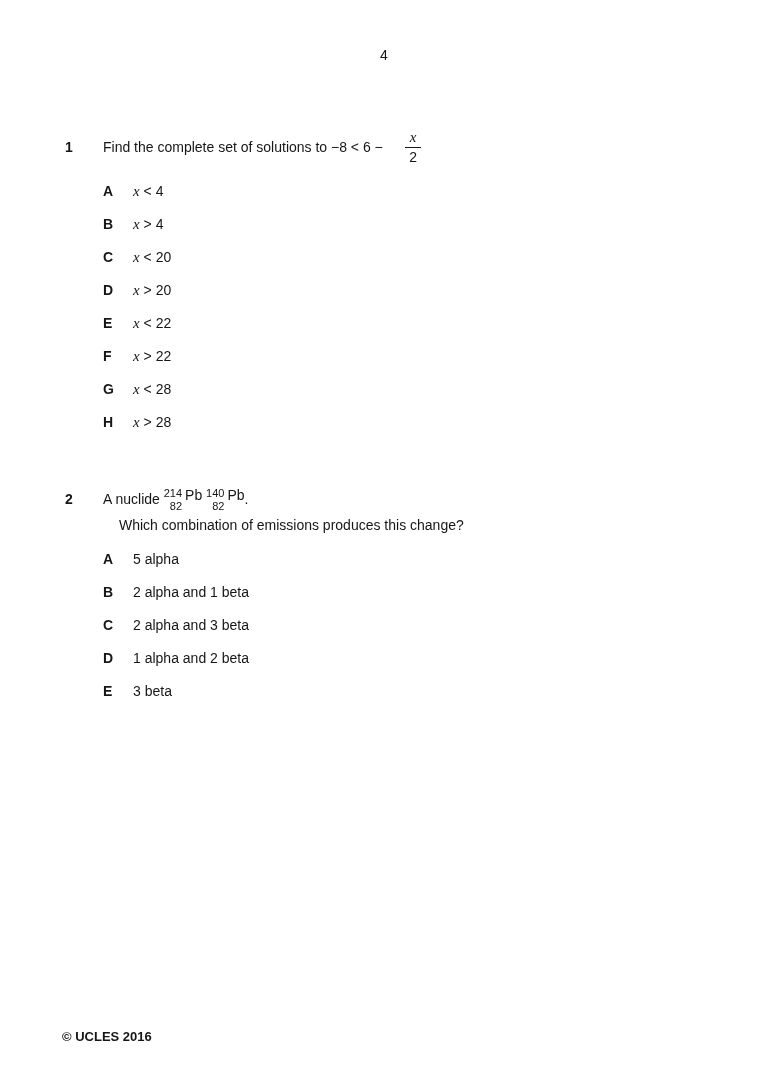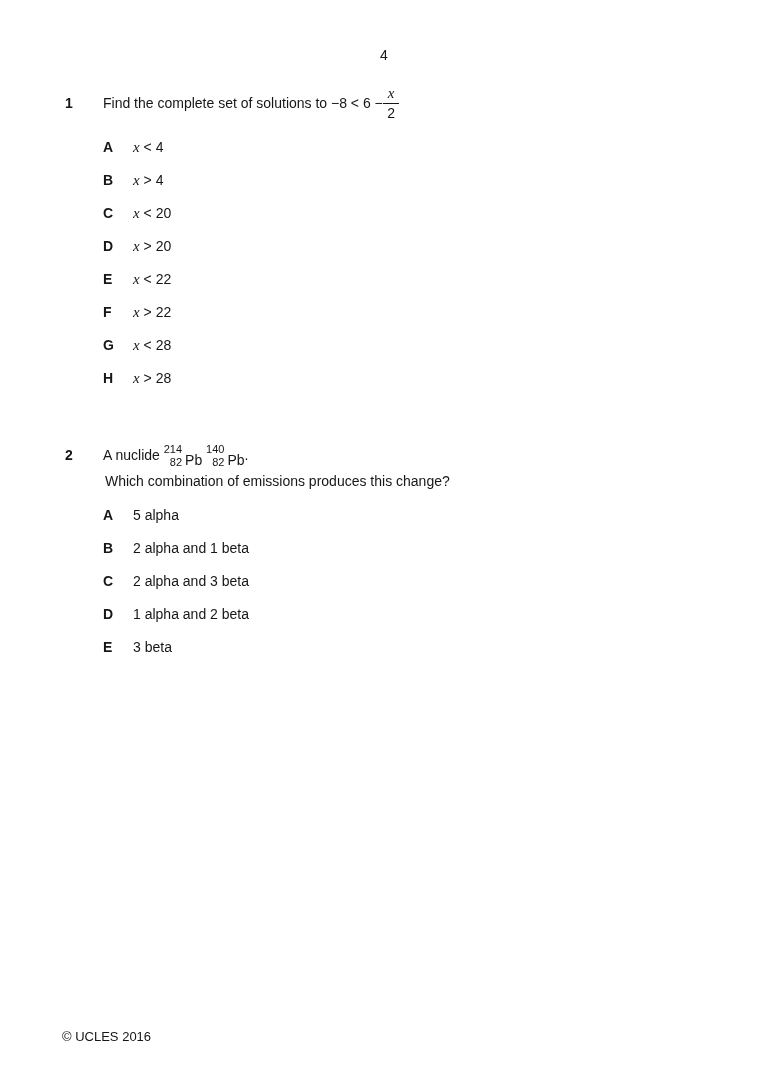--- a/index.html
+++ b/index.html
@@ -39,26 +39,26 @@
   #q2 { top: 443px; }
   .q-line {
     display: flex;
     align-items: baseline;
   }
   .q-num {
     width: 38px;
     flex: 0 0 38px;
     font-weight: 700;
   }
-  .q-text { flex: 1; }
+  .q-text { flex: 1; margin-top: 44px; }
   
   .formula {
     display: inline-flex;
     align-items: center;
-    gap: 0;
+    gap: 22px;
     white-space: nowrap;
   }
   .frac {
     display: inline-block;
     text-align: center;
     line-height: 17px;
   }
   .frac-num {
     display: block;
     font-family: "Liberation Serif", serif;
@@ -67,34 +67,34 @@
     padding: 0 5px 1px 5px;
     border-bottom: 1.3px solid #161616;
   }
   .frac-den {
     display: block;
     padding-top: 1px;
   }
   
   .nuclide {
     display: inline-flex;
-    align-items: flex-end;
+    align-items: flex-start;
     gap: 3px;
     vertical-align: middle;
     white-space: nowrap;
   }
   .stack {
     display: inline-flex;
     flex-direction: column;
     align-items: flex-end;
     font-size: 11px;
     line-height: 13px;
   }
   .q-subline {
-    margin-left: 40px;
+    margin-left: 54px;
     margin-top: 4px;
   }
   
   .options {
     margin-left: 38px;
     margin-top: 17px;
   }
   .option {
     display: flex;
     align-items: baseline;
@@ -108,20 +108,21 @@
   .math-var {
     font-family: "Liberation Serif", serif;
     font-style: italic;
     font-size: 15px;
   }
   .footer {
     position: absolute;
     left: 62px;
     top: 1028px;
     font-size: 13px;
+    font-weight: bold;
   }
 </style>
 </head>
 <body>
 
 <div class="page">
 
   <div class="page-number">4</div>
 
   <section class="question" id="q1">

